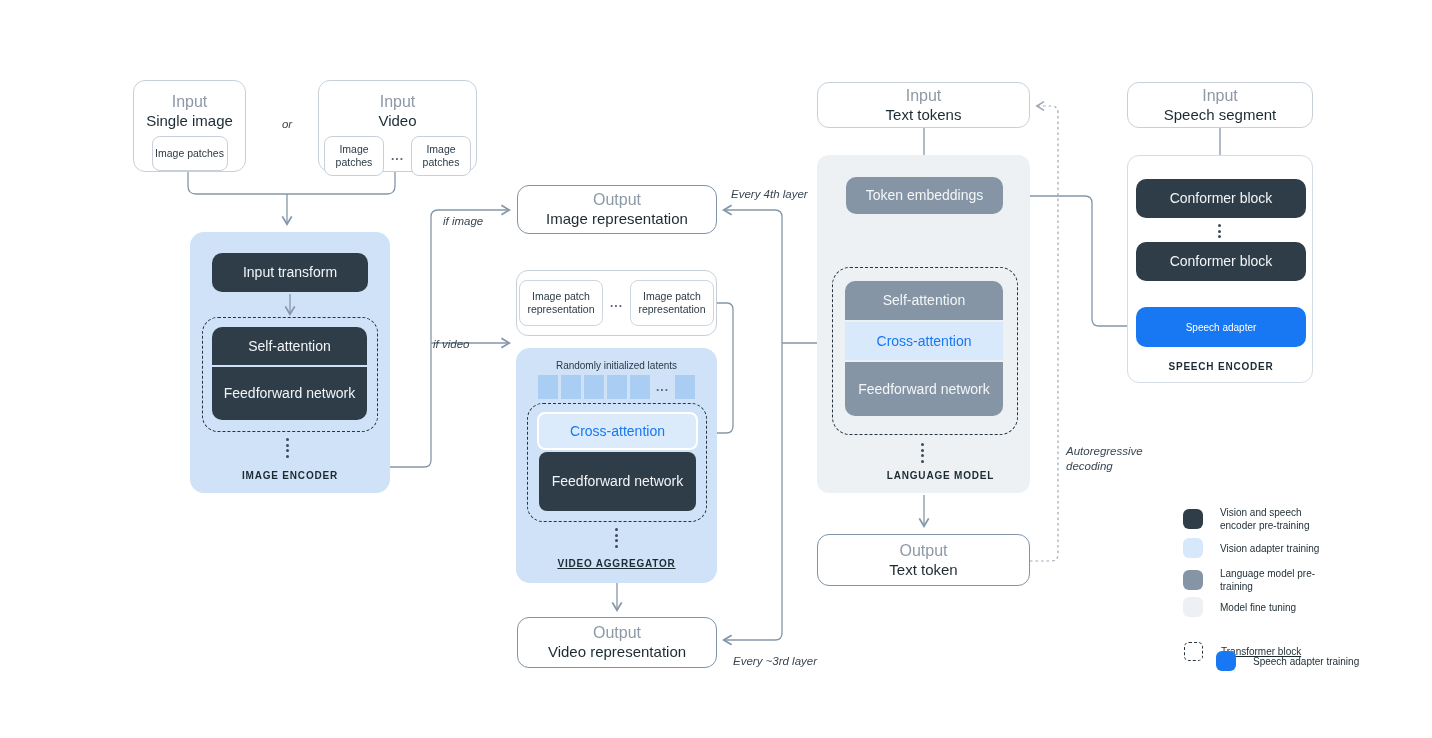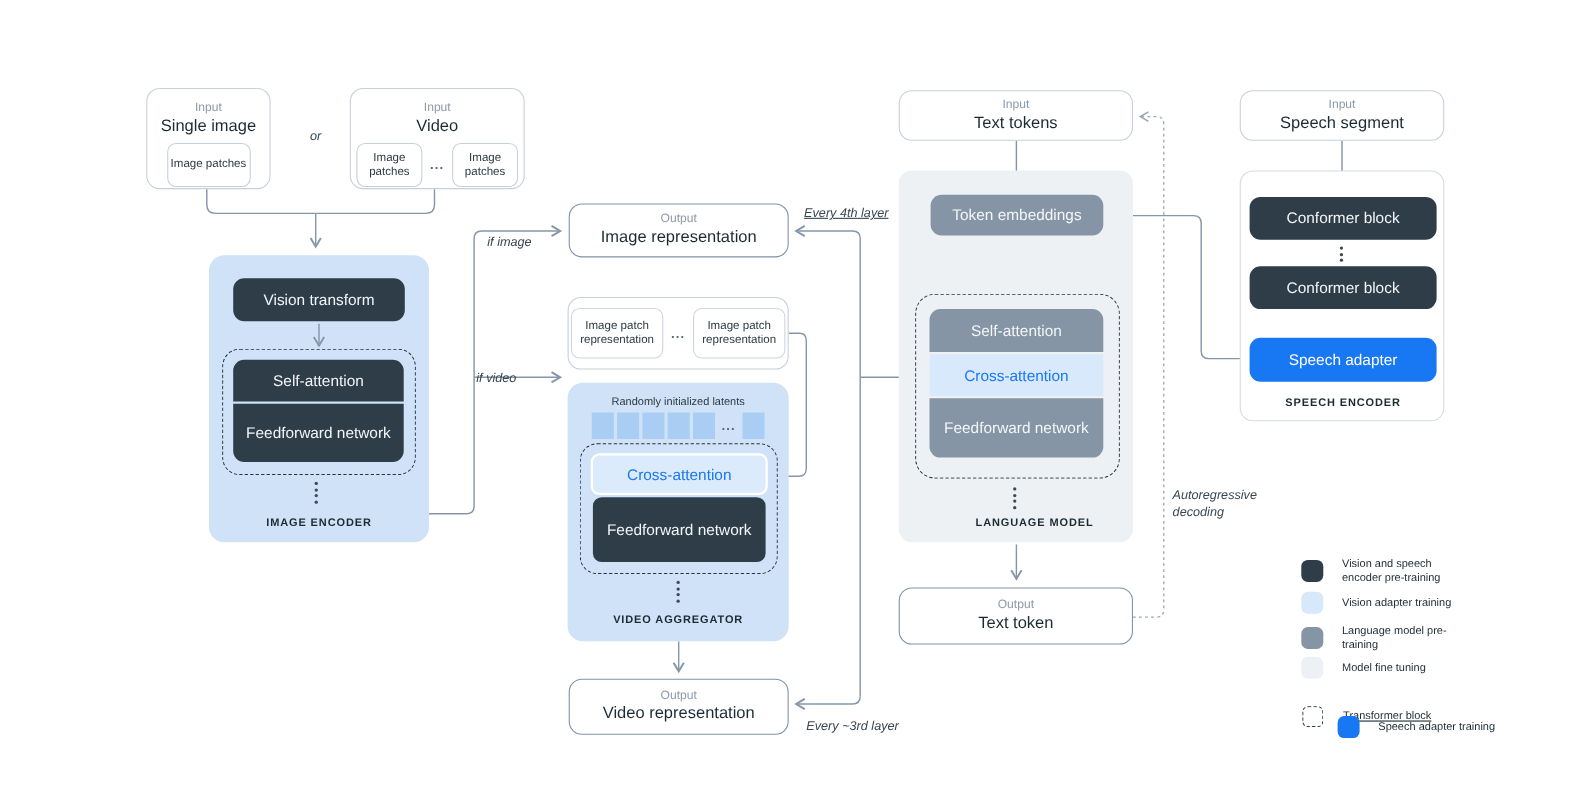--- a/index.html
+++ b/index.html
@@ -5,31 +5,31 @@
   html,body{margin:0;padding:0;background:#ffffff;}
   #canvas{position:relative;width:1432px;height:738px;background:#ffffff;overflow:hidden;
           font-family:"Liberation Sans","DejaVu Sans",sans-serif;color:#1c2b33;}
   .abs{position:absolute;box-sizing:border-box;}
   svg.wires{position:absolute;left:0;top:0;width:1432px;height:738px;pointer-events:none;}
 
   
   .iobox{background:#fff;border:1.2px solid #c7d0da;border-radius:12px;
          display:flex;flex-direction:column;align-items:center;justify-content:center;}
   .iobox.strong{border:1.7px solid #7f93a9;}
-  .cap{font-size:11px;color:#8d99a7;line-height:1.2;}
+  .cap{font-size:16px;color:#8d99a7;line-height:1.2;}
   .ttl{font-size:15px;color:#1c2b33;line-height:1.25;margin-top:1px;}
   .chip{background:#fff;border:1px solid #c7d0da;border-radius:8px;font-size:10.5px;
         display:flex;align-items:center;justify-content:center;text-align:center;line-height:1.25;color:#2b3a44;}
 
   
   .darkbox{background:#2e3d48;color:#f2f5f7;border-radius:10px;font-size:14px;
            display:flex;align-items:center;justify-content:center;text-align:center;line-height:1.3;}
   .graybox{background:#8595a6;color:#f4f6f8;font-size:14px;
            display:flex;align-items:center;justify-content:center;text-align:center;line-height:1.3;}
-  .bluebox{background:#1877f2;color:#ffffff;border-radius:10px;font-size:14px;
+  .bluebox{background:#1877f2;color:#ffffff;border-radius:10px;font-size:10px;
            display:flex;align-items:center;justify-content:center;}
   .lightblue-panel{background:#cfe2f7;border-radius:14px;}
   .lm-panel{background:#eef1f4;border-radius:12px;}
   .speech-panel{background:#ffffff;border:1.2px solid #d5dce4;border-radius:12px;}
 
   .dotted-rect{border:1.6px dashed #26343f;border-radius:16px;background:transparent;}
   .seclabel{font-size:10px;font-weight:700;letter-spacing:.8px;color:#1c2b33;text-align:center;}
   .ital{font-size:11.5px;font-style:italic;color:#384652;line-height:1.3;}
   .smalllabel{font-size:10px;color:#2b3a44;text-align:center;}
 
@@ -121,21 +121,21 @@
     <div class="cap">Input</div>
     <div class="ttl">Video</div>
     <div style="display:flex;align-items:center;gap:7px;margin-top:5px;">
       <div class="chip" style="width:58px;height:38px;">Image patches</div>
       <div class="hdots">...</div>
       <div class="chip" style="width:58px;height:38px;">Image patches</div>
     </div>
   </div>
 
   <div class="abs lightblue-panel" style="left:190px;top:232px;width:200px;height:261px;">
-    <div class="abs darkbox" style="left:22px;top:21px;width:156px;height:39px;">Vision transform</div>
+    <div class="abs darkbox" style="left:22px;top:21px;width:156px;height:39px;">Input transform</div>
     <svg class="abs" style="left:92px;top:62px;width:16px;height:24px;" viewBox="0 0 16 24">
       <path d="M8,0 V20" stroke="#8596a9" stroke-width="1.3" fill="none" marker-end="url(#arr)"></path>
     </svg>
     <div class="abs dotted-rect" style="left:12px;top:85px;width:176px;height:115px;">
       <div class="abs darkbox" style="left:9px;top:9px;width:155px;height:38px;border-radius:10px 10px 0 0;">Self-attention</div>
       <div class="abs darkbox" style="left:9px;top:49px;width:155px;height:53px;border-radius:0 0 10px 10px;">Feedforward network</div>
     </div>
     <div class="abs vdots" style="left:96px;top:206px;">
       <i></i>
         <i></i>
@@ -172,21 +172,21 @@
     <div class="abs dotted-rect" style="left:11px;top:55px;width:180px;height:119px;">
       <div class="abs crossblue-va" style="left:9px;top:8px;width:161px;height:38px;">Cross-attention</div>
       <div class="abs darkbox" style="left:11px;top:48px;width:157px;height:59px;border-radius:8px;">Feedforward network</div>
     </div>
     <div class="abs vdots" style="left:99px;top:180px;">
       <i></i>
         <i></i>
         <i></i>
         <i></i>
     </div>
-    <div class="abs seclabel" style="left:0;top:210px;width:201px;">VIDEO AGGREGATOR</div>
+    <div class="abs seclabel" style="left:0;top:210px;width:201px;text-decoration:underline;">VIDEO AGGREGATOR</div>
   </div>
 
   <div class="abs iobox strong" style="left:517px;top:617px;width:200px;height:51px;">
     <div class="cap">Output</div>
     <div class="ttl">Video representation</div>
   </div>
 
   <div class="abs iobox" style="left:817px;top:82px;width:213px;height:46px;">
     <div class="cap">Input</div>
     <div class="ttl">Text tokens</div>
@@ -227,21 +227,21 @@
         <i></i>
         <i></i>
     </div>
     <div class="abs darkbox" style="left:8px;top:86px;width:170px;height:39px;">Conformer block</div>
     <div class="abs bluebox" style="left:8px;top:151px;width:170px;height:40px;">Speech adapter</div>
     <div class="abs seclabel" style="left:0;top:205px;width:186px;">SPEECH ENCODER</div>
   </div>
 
   <div class="abs ital" style="left:443px;top:214px;">if image</div>
   <div class="abs ital" style="left:433px;top:307px;margin-top:30px;">if video</div>
-  <div class="abs ital" style="left:731px;top:187px;width:94px;text-decoration:underline;">Every 4th layer</div>
+  <div class="abs ital" style="left:731px;top:187px;width:94px;">Every 4th layer</div>
   <div class="abs ital" style="left:733px;top:654px;width:100px;">Every ~3rd layer</div>
   <div class="abs ital" style="left:1066px;top:444px;width:86px;">Autoregressive decoding</div>
 
   <div class="abs" style="left:1183px;top:506px;width:240px;">
     <div class="legend-row abs" style="left:0;top:0;">
       <span class="legend-sw sw-dark"></span>
       <span class="legend-lb">Vision and speech encoder pre-training</span>
     </div>
     <div class="legend-row abs" style="left:0;top:32px;">
       <span class="legend-sw sw-vblue"></span>

